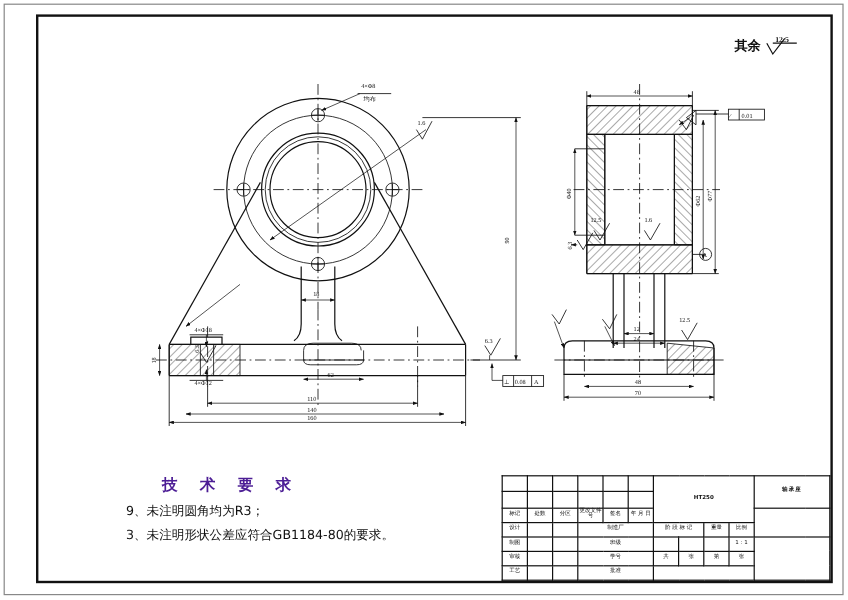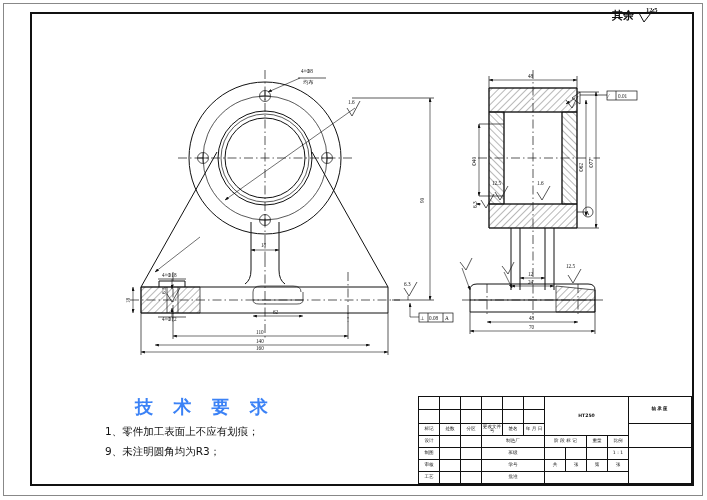--- a/index.html
+++ b/index.html
@@ -10,30 +10,30 @@
   svg{position:absolute;left:0;top:0;}
   .ln{stroke:#111;fill:none;stroke-width:1;}
   .thin{stroke:#111;fill:none;stroke-width:0.7;}
   .dash{stroke:#111;fill:none;stroke-width:0.7;stroke-dasharray:9 3 1.5 3;}
   .dim{stroke:#111;fill:none;stroke-width:0.6;}
   .txt{font-family:"Liberation Serif",serif;font-size:5.2px;fill:#111;}
   .hatch{fill:url(#hatchA);stroke:#111;stroke-width:0.7;}
   .hatch2{fill:url(#hatchB);stroke:#111;stroke-width:0.7;}
   
   .tech{position:absolute;left:105px;top:395px;width:300px;}
-  .tech-title{font-family:"DejaVu Sans",sans-serif;font-weight:bold;font-size:18px;letter-spacing:7px;text-align:left;padding-left:30px;color:#3b82f6;}
+  .tech-title{font-family:"DejaVu Sans",sans-serif;font-weight:bold;font-size:13px;letter-spacing:7px;text-align:left;padding-left:30px;color:#4c1d95;}
   .tech-line{font-family:"DejaVu Sans",sans-serif;font-size:10.5px;color:#111;margin-top:6px;white-space:nowrap;}
   
   #titleblock{position:absolute;left:418px;top:396px;width:274px;height:88px;}
   #titleblock table{border-collapse:collapse;width:274px;height:88px;table-layout:fixed;}
   #titleblock td{border:0.8px solid #111;font-family:"DejaVu Sans",sans-serif;font-size:4.6px;text-align:center;vertical-align:middle;color:#111;padding:0;line-height:1;}
   td.big{font-family:"Liberation Serif",serif;font-size:15px;font-weight:bold;}
   td.name{font-family:"DejaVu Sans",sans-serif;font-size:14px;font-weight:bold;letter-spacing:1px;}
   td.sc{font-family:"Liberation Serif",serif;font-size:7px;}
-  .rough-note{position:absolute;left:612px;top:8px;font-family:"DejaVu Sans",sans-serif;font-size:11px;font-weight:bold;color:#111;}
+  .rough-note{position:absolute;left:612px;top:31px;font-family:"DejaVu Sans",sans-serif;font-size:11px;font-weight:bold;color:#111;}
 </style>
 </head>
 <body>
 
 <div id="sheet">
 
   <div class="outer-border"></div>
   <div class="inner-frame"></div>
 
   <svg width="707" height="500">
@@ -278,22 +278,22 @@
     <span>其余</span>
     <svg width="34" height="16" style="position:static;vertical-align:middle">
       <path d="M1,5 L6,14 L16,1" stroke="#111" fill="none" stroke-width="1"></path>
       <path d="M6,5 L26,5" stroke="#111" fill="none" stroke-width="1"></path>
       <text x="8" y="4" font-size="6.5" font-family="Liberation Serif,serif" fill="#111">12.5</text>
     </svg>
   </div>
 
   <div class="tech">
     <div class="tech-title">技 术 要 求</div>
-    <div class="tech-line">1、零件加工表面上不应有划痕；</div>
     <div class="tech-line">9、未注明圆角均为R3；</div>
+    <div class="tech-line">3、未注明形状公差应符合GB1184-80的要求。</div>
   </div>
 
   <div id="titleblock">
     <table>
       <tbody>
           <tr style="height:11px">
         <td></td>
         <td></td>
         <td></td>
         <td></td>

